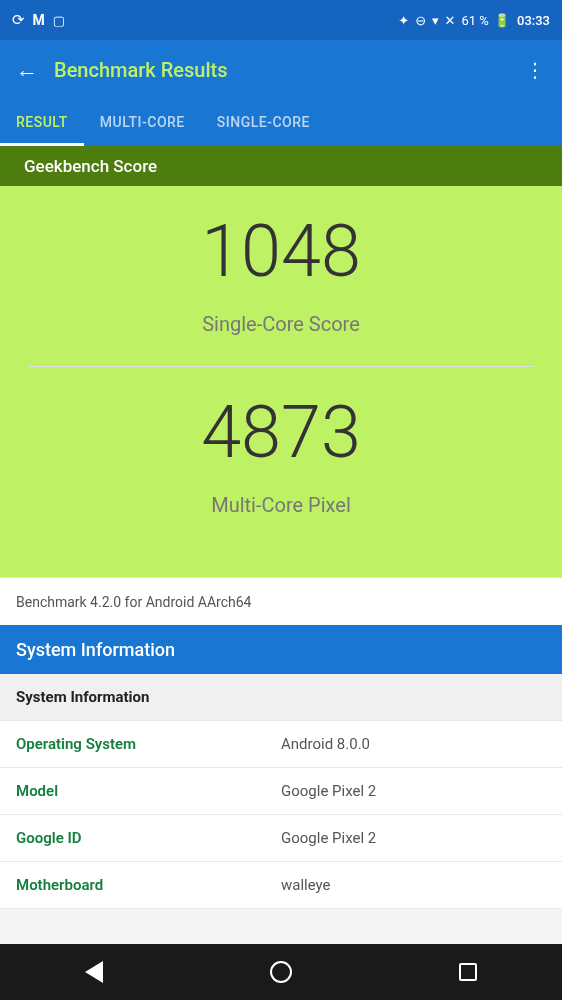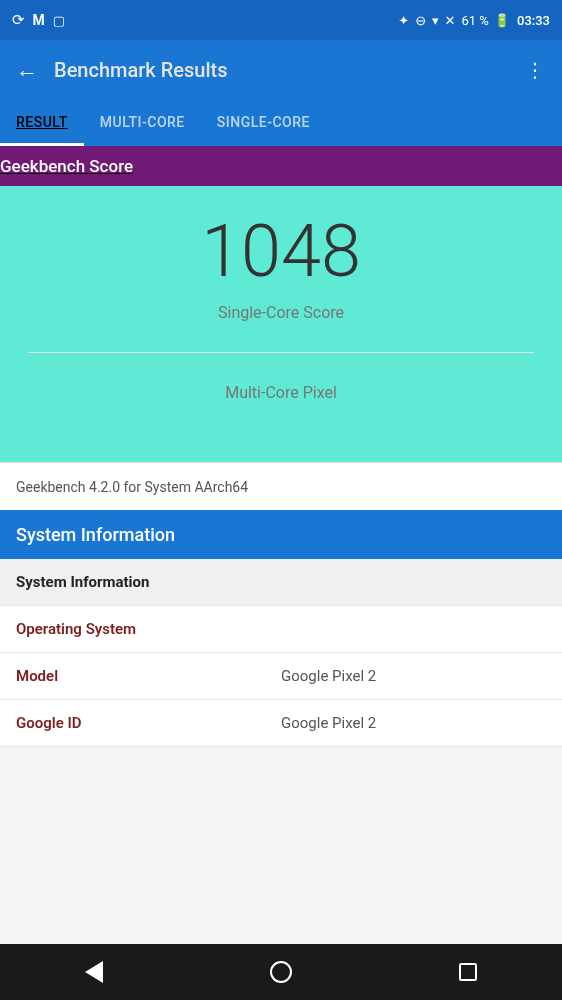--- a/index.html
+++ b/index.html
@@ -37,21 +37,21 @@
     .app-bar {
       background: #1976d2;
       height: 60px;
       display: flex;
       align-items: center;
       padding: 0 16px;
       gap: 16px;
     }
     .app-bar-title {
       flex: 1;
-      color: #e5e5e5;
+      color: #bef264;
       font-size: 20px;
       font-weight: 500;
     }
     .app-bar-back {
       color: white;
       font-size: 22px;
       cursor: pointer;
     }
     .app-bar-menu {
       color: white;
@@ -69,64 +69,62 @@
     .tab {
       padding: 14px 16px;
       color: rgba(255,255,255,0.7);
       font-size: 14px;
       font-weight: 500;
       cursor: pointer;
       position: relative;
       letter-spacing: 0.5px;
     }
     .tab.active {
-      color: #000000;
-      text-decoration: underline;
+      color: #bef264;
     }
     .tab.active::after {
       content: '';
       position: absolute;
       bottom: -2px;
       left: 0;
       right: 0;
       height: 3px;
       background: white;
     }
 
     
     .section-header {
-      background: #701a75;
-      padding: 10px 0;
-      text-decoration: underline;
+      background: #4d7c0f;
+      padding: 10px 24px;
     }
     .section-header-text {
       color: white;
       font-size: 17px;
       font-weight: 500;
     }
 
     
     .score-container {
-      background: #5eead4;
+      background: #bef264;
       padding: 30px 28px;
     }
     .score-block {
       text-align: center;
       margin-bottom: 30px;
     }
     .score-number {
       font-size: 72px;
       font-weight: 300;
       color: #333;
       line-height: 1;
     }
     .score-label {
-      font-size: 16px;
+      font-size: 20px;
       color: #777;
-      margin-top: 15px;
+      margin-top: 24px;
     }
     .score-divider {
       height: 1px;
       background: #e0e0e0;
       margin: 0 0 30px 0;
     }
 
     
     .footer-note {
       background: white;
@@ -158,21 +156,21 @@
       align-items: center;
       padding: 14px 16px;
       border-bottom: 1px solid #e8e8e8;
     }
     .info-row.header-row {
       background: #f0f0f0;
     }
     .info-label {
       font-size: 15px;
       font-weight: 600;
-      color: #7f1d1d;
+      color: #15803d;
       flex: 1;
     }
     .info-value {
       font-size: 15px;
       color: #555;
       flex: 1;
     }
     .info-row.header-row .info-label {
       font-weight: 700;
       color: #222;
@@ -267,47 +265,53 @@
   <span class="section-header-text">Geekbench Score</span>
 </div>
 
 <div class="score-container">
   <div class="score-block">
     <div class="score-number">1048</div>
     <div class="score-label">Single-Core Score</div>
   </div>
   <div class="score-divider"></div>
   <div class="score-block">
+    <div class="score-number">4873</div>
     <div class="score-label">Multi-Core Pixel</div>
   </div>
 </div>
 
 <div class="footer-note">
-  <span class="footer-note-text">Geekbench 4.2.0 for System AArch64</span>
+  <span class="footer-note-text">Benchmark 4.2.0 for Android AArch64</span>
 </div>
 
 <div class="system-info-header">
   <span class="system-info-header-text">System Information</span>
 </div>
 
 <div class="info-table">
   <div class="info-row header-row">
     <span class="info-label">System Information</span>
   </div>
   <div class="info-row">
     <span class="info-label">Operating System</span>
+    <span class="info-value">Android 8.0.0</span>
   </div>
   <div class="info-row">
     <span class="info-label">Model</span>
     <span class="info-value">Google Pixel 2</span>
   </div>
   <div class="info-row">
     <span class="info-label">Google ID</span>
     <span class="info-value">Google Pixel 2</span>
   </div>
+  <div class="info-row">
+    <span class="info-label">Motherboard</span>
+    <span class="info-value">walleye</span>
+  </div>
 </div>
 
 <div class="nav-bar">
   <div class="nav-btn">
     <div class="icon-back"></div>
   </div>
   <div class="nav-btn">
     <div class="icon-home"></div>
   </div>
   <div class="nav-btn">

